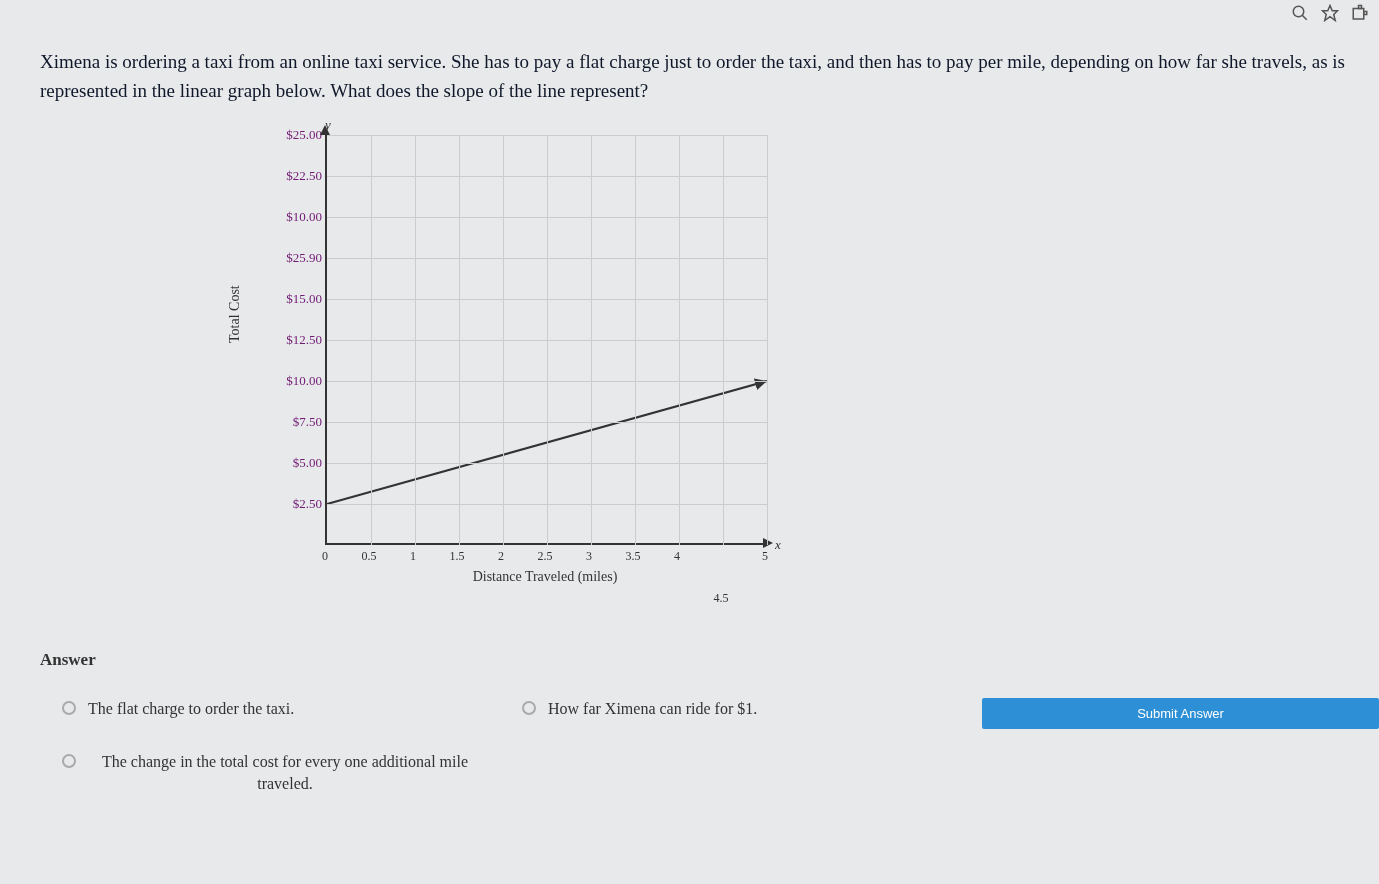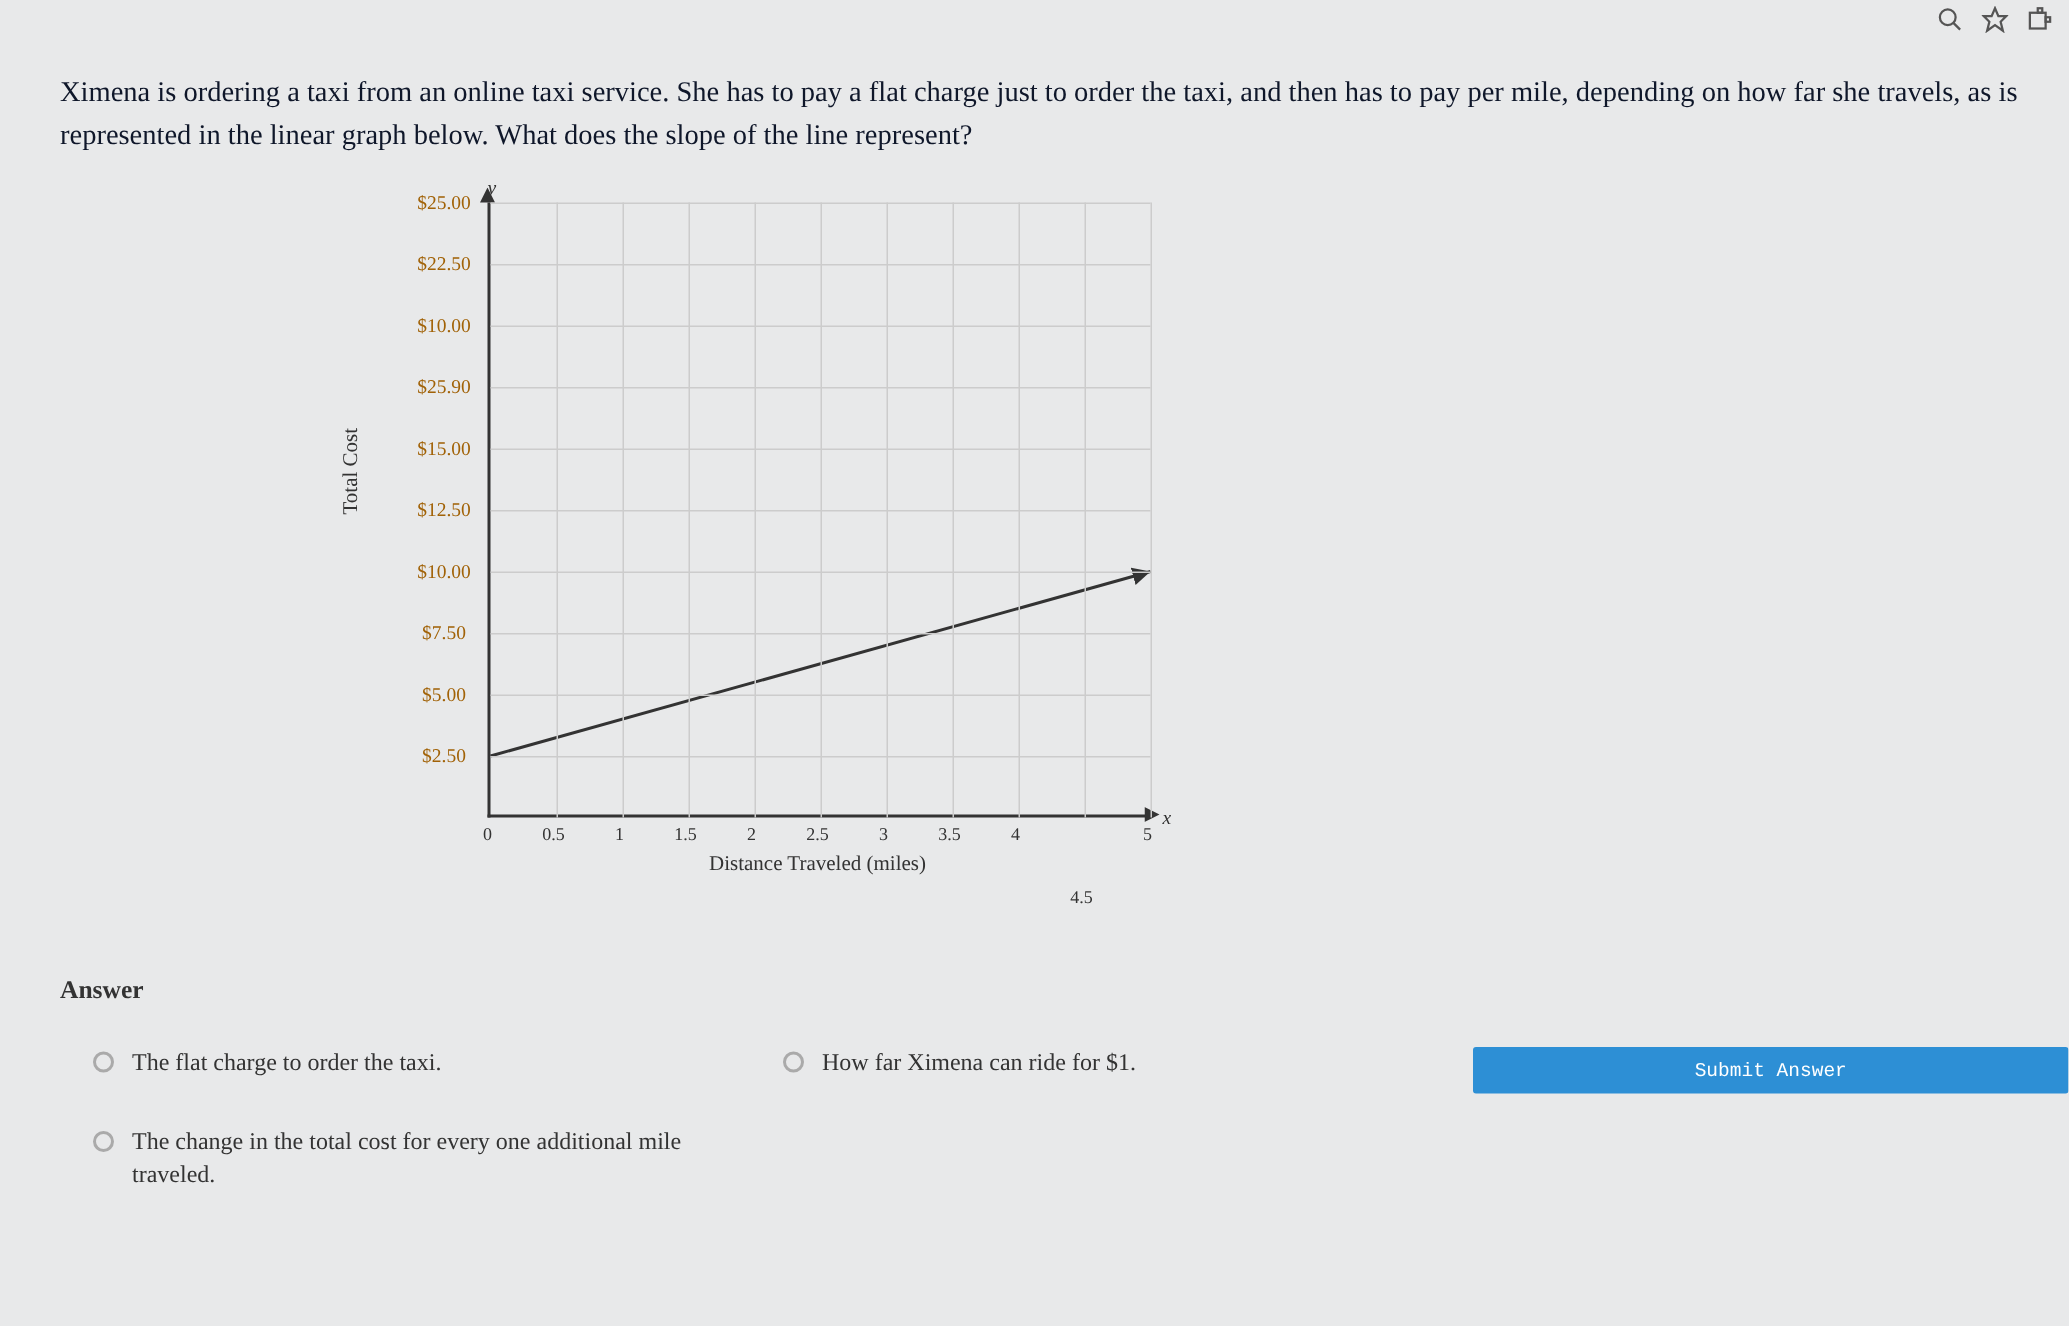--- a/index.html
+++ b/index.html
@@ -43,24 +43,24 @@
       font-size: 14px;
       color: #333;
     }
     .y-labels {
       position: absolute;
       left: 25px;
       top: 0;
     }
     .y-tick {
       position: absolute;
-      text-align: center;
+      text-align: right;
       width: 52px;
       font-size: 13px;
-      color: #a16207;
+      color: #701a75;
     }
     .plot-area {
       position: absolute;
       left: 80px;
       top: 10px;
       width: 440px;
       height: 410px;
       border-left: 2px solid #333;
       border-bottom: 2px solid #333;
     }
@@ -101,30 +101,30 @@
       cursor: pointer;
     }
     .radio {
       width: 14px;
       height: 14px;
       border: 2px solid #aaa;
       border-radius: 50%;
       flex-shrink: 0;
       margin-top: 3px;
     }
-    .option-label { font-size: 16px; color: #333; line-height: 1.4; }
+    .option-label { font-size: 16px; color: #333; line-height: 1.4; text-align: center; }
     .submit-btn {
       background: #2d8fd5;
       color: #fff;
       border: none;
       padding: 8px 6px;
       font-size: 13px;
       cursor: pointer;
       border-radius: 2px;
-      font-family: Liberation Mono, monospace;
+      font-family: Liberation Sans, sans-serif;
       align-self: flex-start;
     }
   </style>
 </head>
 <body>
 
 <div class="browser-icons">
   <span><svg width="18" height="18" viewBox="0 0 24 24" fill="none" stroke="#555" stroke-width="2">
         <circle cx="10" cy="10" r="7"></circle>
         <line x1="21" y1="21" x2="15" y2="15"></line>

